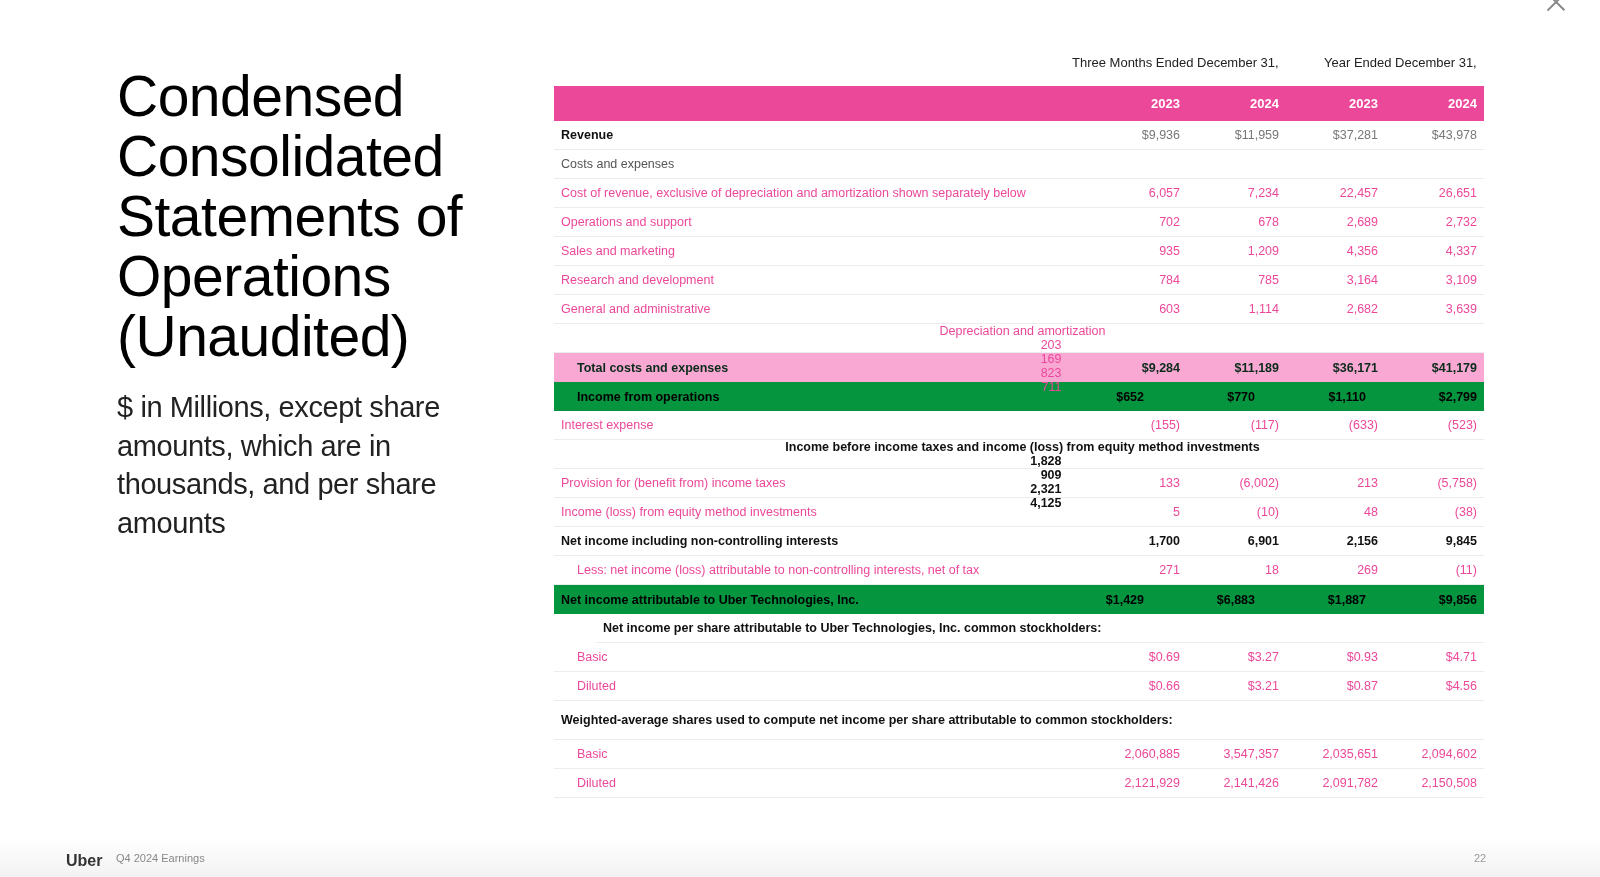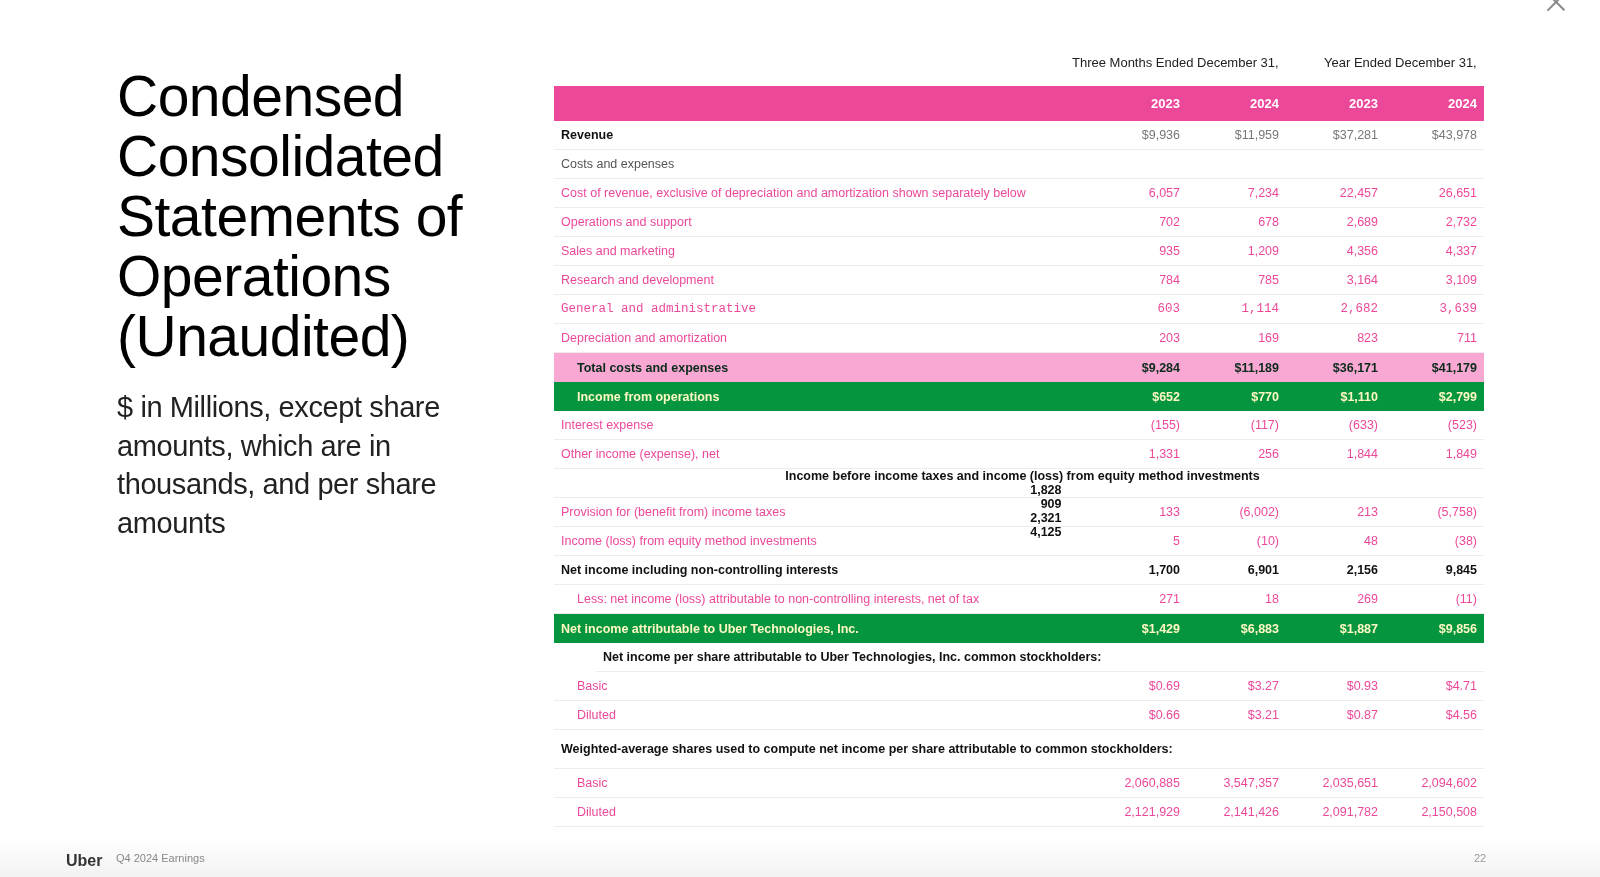--- a/index.html
+++ b/index.html
@@ -27,21 +27,21 @@
   .thead { height: 35px; background: #ec4899; color: #fff; display: flex; align-items: center; font-weight: 700; font-size: 13px; }
   .row { display: flex; align-items: center; border-bottom: 1px solid #ececec; font-size: 12.5px; color: #ec4899; }
   .cell-label { flex: 1; padding-left: 7px; white-space: nowrap; }
   .cell-val { width: 99px; text-align: right; padding-right: 7px; }
   .cell-val:last-child { width: 99px; }
   .thead .cell-val { color: #fff; }
 
   .row.bold { color: #111; font-weight: 700; }
   .row.indent .cell-label { padding-left: 23px; }
   .row.light-green { background: #f9a8d4; color: #0a2a1a; font-weight: 700; border-bottom: none; }
-  .row.green { background: #06953f; color: #fef9c3; font-weight: 700; border-bottom: none; }
+  .row.green { background: #06953f; color: #000000; font-weight: 700; border-bottom: none; gap: 12px; }
   .row.section { color: #555; }
 
   .footer { position: absolute; left: 0; top: 838px; width: 1600px; height: 39px;
     background: linear-gradient(#ffffff, #f2f2f2); }
   .footer .brand { position: absolute; left: 66px; top: 14px; font-size: 16px; font-weight: 700; color: #333; text-align: center; }
   .footer .event { position: absolute; left: 116px; top: 14px; font-size: 11px; color: #888; }
   .footer .page { position: absolute; left: 1474px; top: 14px; font-size: 11px; color: #999; }
 </style>
 </head>
 <body>
@@ -108,28 +108,28 @@
         <div class="cell-val">4,356</div>
         <div class="cell-val">4,337</div>
       </div>
       <div class="row" style="height: 29px;">
         <div class="cell-label">Research and development</div>
         <div class="cell-val">784</div>
         <div class="cell-val">785</div>
         <div class="cell-val">3,164</div>
         <div class="cell-val">3,109</div>
       </div>
-      <div class="row" style="height: 29px; font-family: Liberation Mono, monospace;">
+      <div class="row" style="height: 29px;">
         <div class="cell-label">General and administrative</div>
         <div class="cell-val">603</div>
         <div class="cell-val">1,114</div>
         <div class="cell-val">2,682</div>
         <div class="cell-val">3,639</div>
       </div>
-      <div class="row" style="height: 29px;">
+      <div class="row" style="height: 29px; flex-direction: column;">
         <div class="cell-label">Depreciation and amortization</div>
         <div class="cell-val">203</div>
         <div class="cell-val">169</div>
         <div class="cell-val">823</div>
         <div class="cell-val">711</div>
       </div>
       <div class="row light-green indent" style="height: 29px;">
         <div class="cell-label">Total costs and expenses</div>
         <div class="cell-val">$9,284</div>
         <div class="cell-val">$11,189</div>
@@ -143,27 +143,20 @@
         <div class="cell-val">$1,110</div>
         <div class="cell-val">$2,799</div>
       </div>
       <div class="row" style="height: 29px;">
         <div class="cell-label">Interest expense</div>
         <div class="cell-val">(155)</div>
         <div class="cell-val">(117)</div>
         <div class="cell-val">(633)</div>
         <div class="cell-val">(523)</div>
       </div>
-      <div class="row" style="height: 29px;">
-        <div class="cell-label">Other income (expense), net</div>
-        <div class="cell-val">1,331</div>
-        <div class="cell-val">256</div>
-        <div class="cell-val">1,844</div>
-        <div class="cell-val">1,849</div>
-      </div>
       <div class="row bold" style="height: 29px; flex-direction: column;">
         <div class="cell-label">Income before income taxes and income (loss) from equity method investments</div>
         <div class="cell-val">1,828</div>
         <div class="cell-val">909</div>
         <div class="cell-val">2,321</div>
         <div class="cell-val">4,125</div>
       </div>
       <div class="row" style="height: 29px;">
         <div class="cell-label">Provision for (benefit from) income taxes</div>
         <div class="cell-val">133</div>

